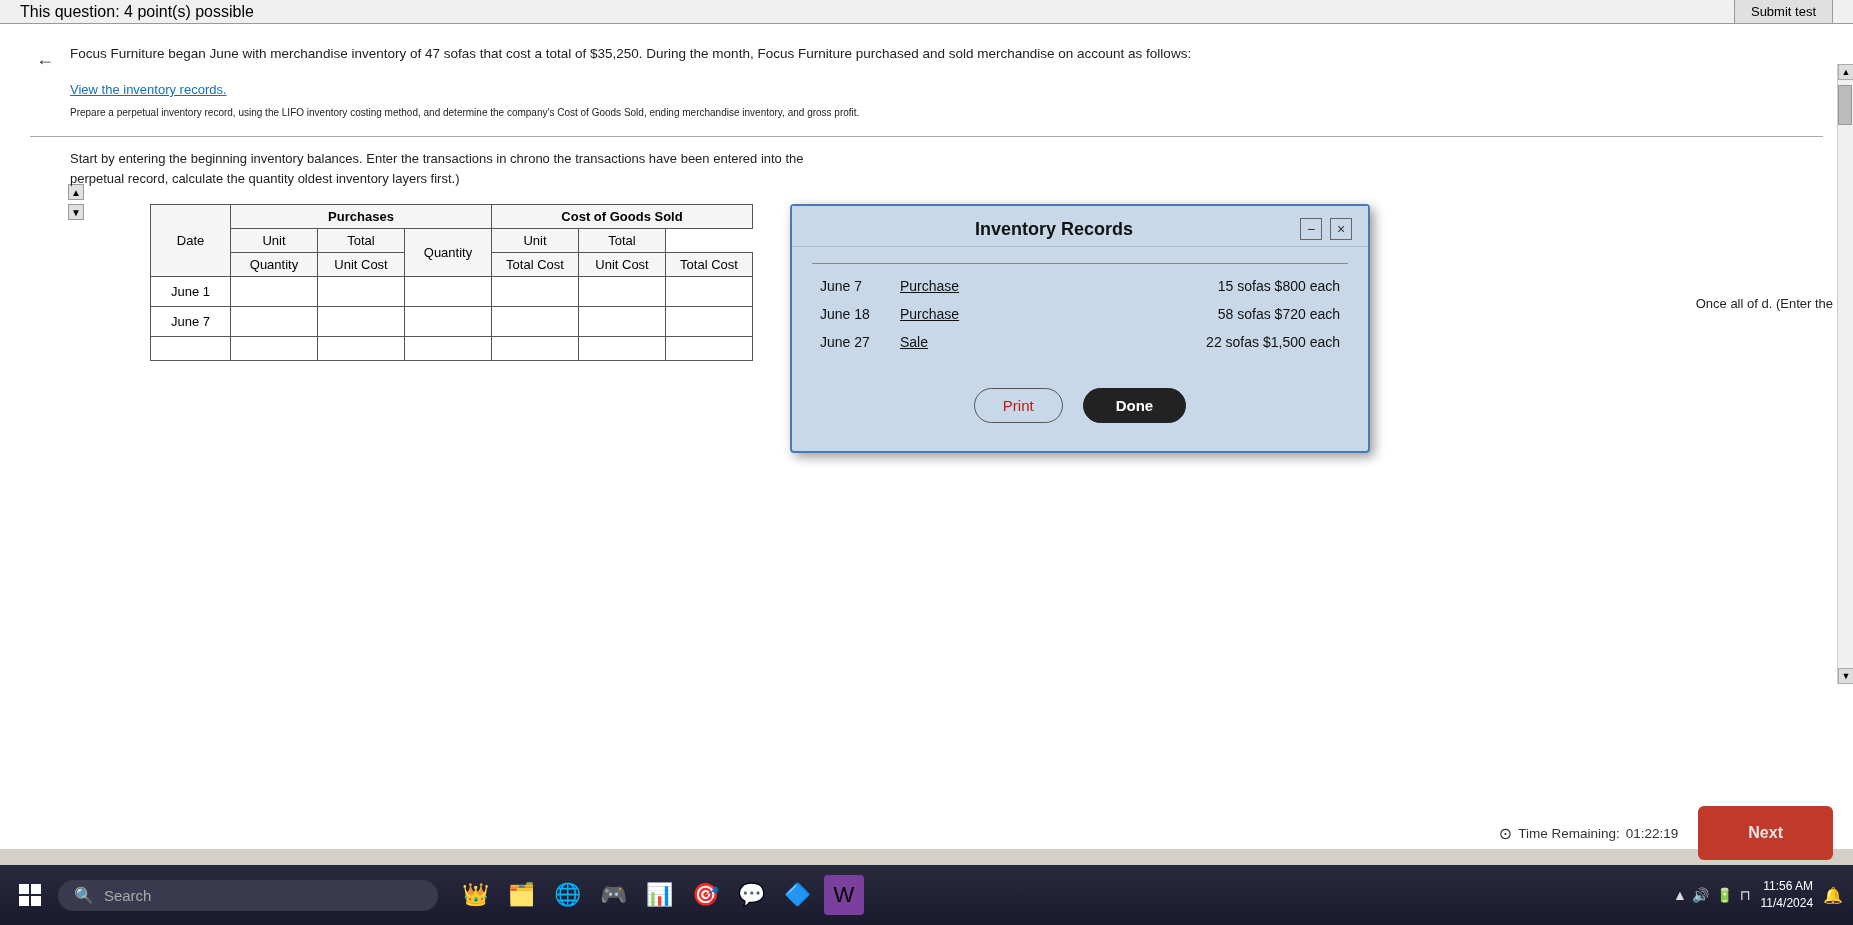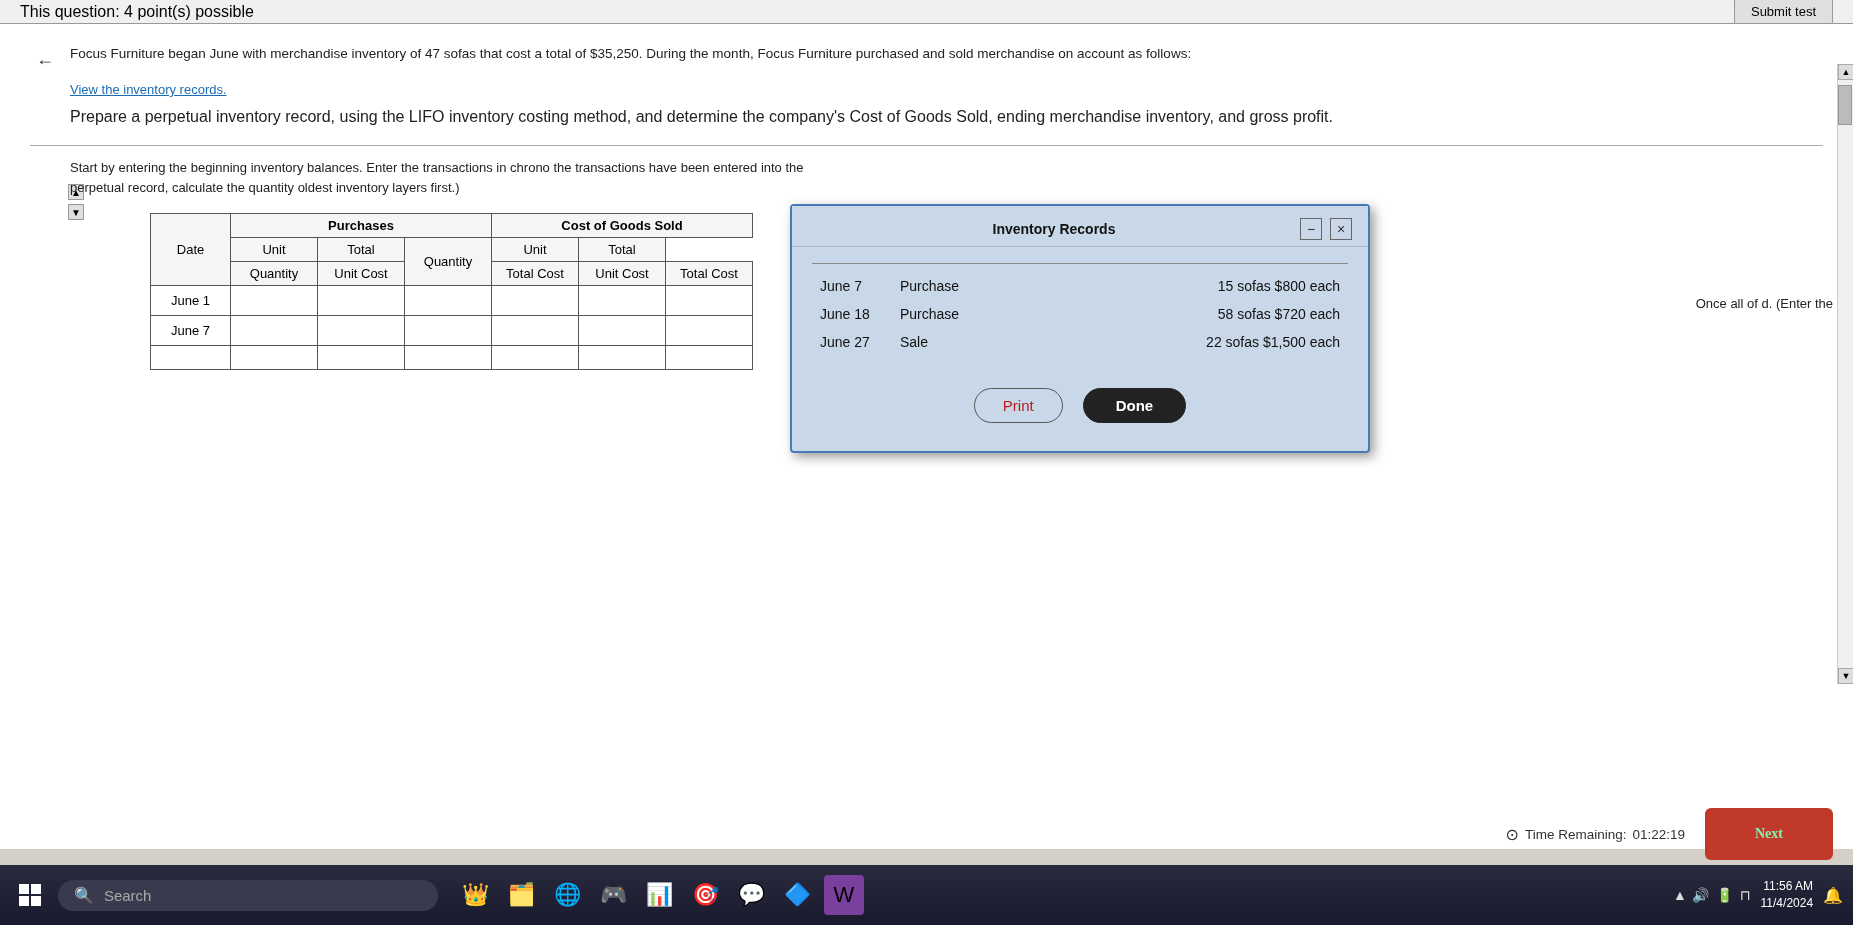--- a/index.html
+++ b/index.html
@@ -68,21 +68,21 @@
     .view-link {
       color: #1a6cb5;
       text-decoration: underline;
       cursor: pointer;
       font-size: 13px;
       display: block;
       margin-bottom: 8px;
     }
 
     .prepare-text {
-      font-size: 16px;
+      font-size: 10px;
       line-height: 1.5;
       color: #222;
       margin-bottom: 16px;
       max-width: 1450px;
     }
 
     .divider {
       border: none;
       border-top: 1px solid #aaa;
       margin: 12px 0;
@@ -156,21 +156,21 @@
     .modal-title-bar {
       background: #c8d8e8;
       padding: 12px 16px 6px 16px;
       display: flex;
       justify-content: space-between;
       align-items: center;
       border-bottom: 1px solid #aabbcc;
     }
 
     .modal-title {
-      font-size: 14px;
+      font-size: 18px;
       font-weight: bold;
       color: #111;
       text-align: center;
       flex: 1;
     }
 
     .modal-controls {
       display: flex;
       gap: 8px;
       align-items: center;
@@ -214,20 +214,21 @@
     .records-table td {
       padding: 6px 8px;
       font-size: 14px;
       color: #111;
     }
     .records-table td:first-child {
       width: 80px;
     }
     .records-table td:nth-child(2) {
       width: 100px;
+      text-decoration: underline;
     }
     .records-table td:nth-child(3) {
       text-align: right;
     }
 
     .records-divider {
       border: none;
       border-top: 1px solid #888;
       margin: 0 0 8px 0;
     }
@@ -278,28 +279,27 @@
       align-items: center;
       gap: 6px;
     }
 
     .clock-icon {
       font-size: 16px;
     }
 
     .next-btn {
       background: #c0392b;
-      color: #86efac;
+      color: #e5e5e5;
       border: none;
       border-radius: 6px;
       padding: 18px 50px;
-      font-size: 14px;
+      font-size: 16px;
       cursor: pointer;
       font-weight: bold;
-      font-family: Liberation Serif, serif;
     }
 
     
     .taskbar {
       position: fixed;
       bottom: 0;
       left: 0;
       width: 1853px;
       height: 60px;
       background: linear-gradient(to bottom, #2a2a3e, #1a1a2e);

